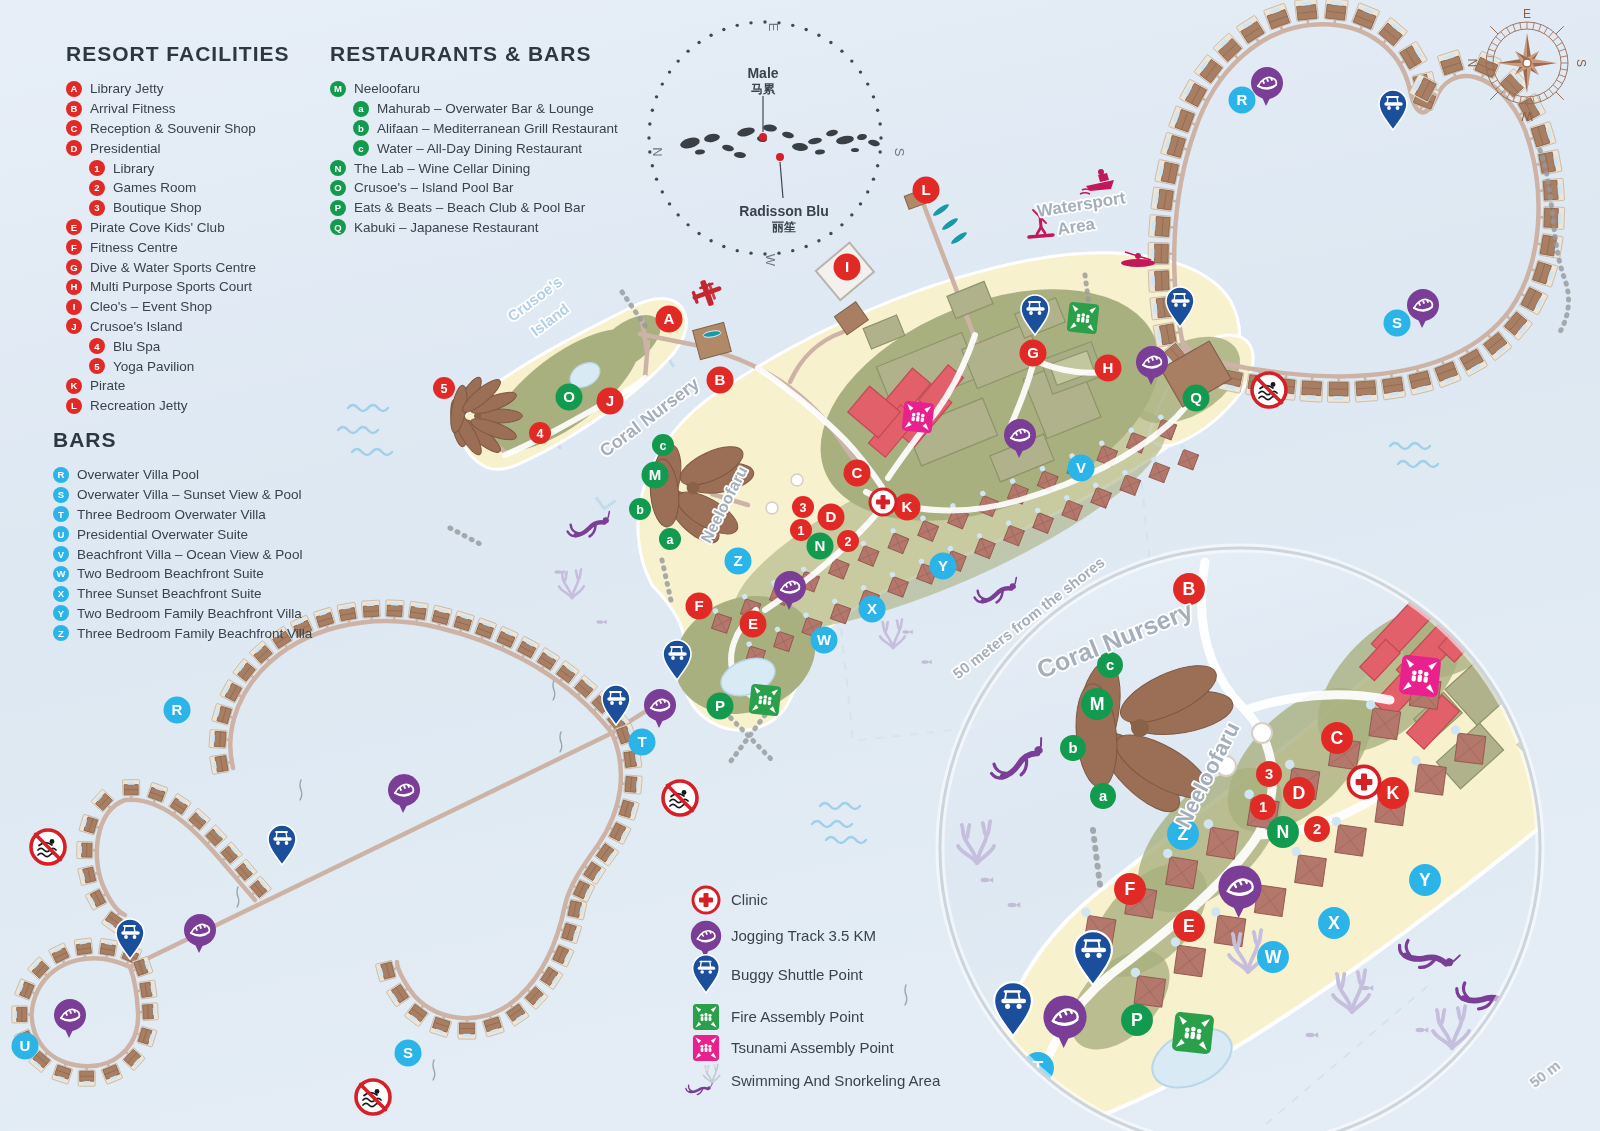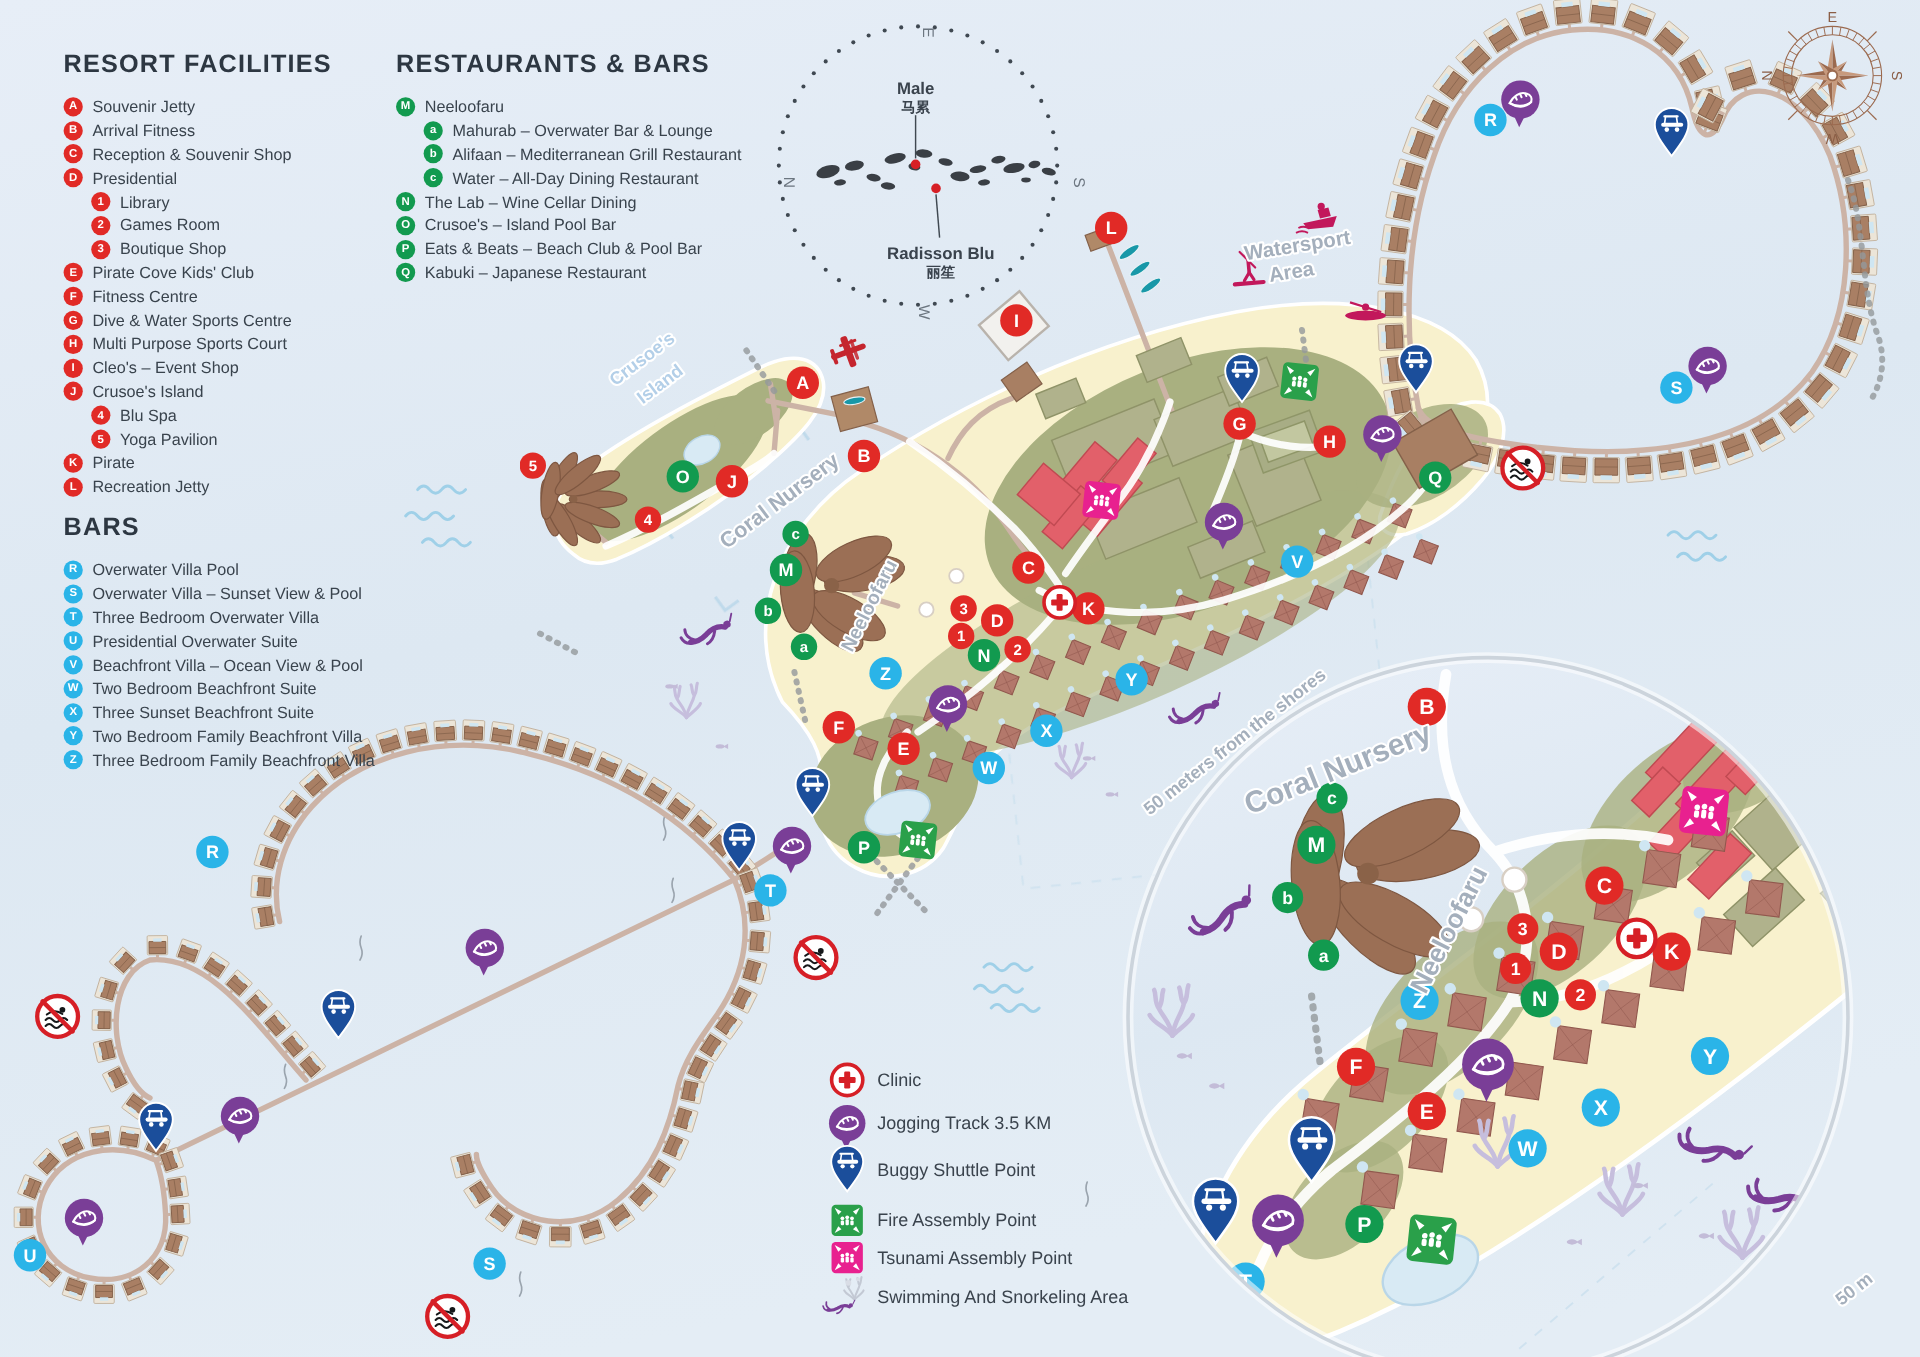--- a/index.html
+++ b/index.html
@@ -2023,26 +2023,26 @@
           <use href="#sym-asm-shape" transform="translate(706,1048) scale(0.87)" style="fill: rgb(232, 33, 143);"></use>
           <text x="731" y="1053" font-size="15" fill="#3a434d">Tsunami Assembly Point</text>
         </g>
         <g>
           <use href="#sym-swimarea" transform="translate(706,1081) scale(1)"></use>
           <text x="731" y="1086" font-size="15" fill="#3a434d">Swimming And Snorkeling Area</text>
         </g>
       </g>
 </svg>
 
-<div class="panel" id="panel-facilities" style="left:53px;top:42px">
+<div class="panel" id="panel-facilities" style="left:66px;top:42px">
   <h2>RESORT FACILITIES</h2>
   <ul>
         <li>
           <span class="badge b-red">A</span>
-          <span>Souvenir Jetty</span>
+          <span>Library Jetty</span>
         </li>
         <li>
           <span class="badge b-red">B</span>
           <span>Arrival Fitness</span>
         </li>
         <li>
           <span class="badge b-red">C</span>
           <span>Reception &amp; Souvenir Shop</span>
         </li>
         <li>

